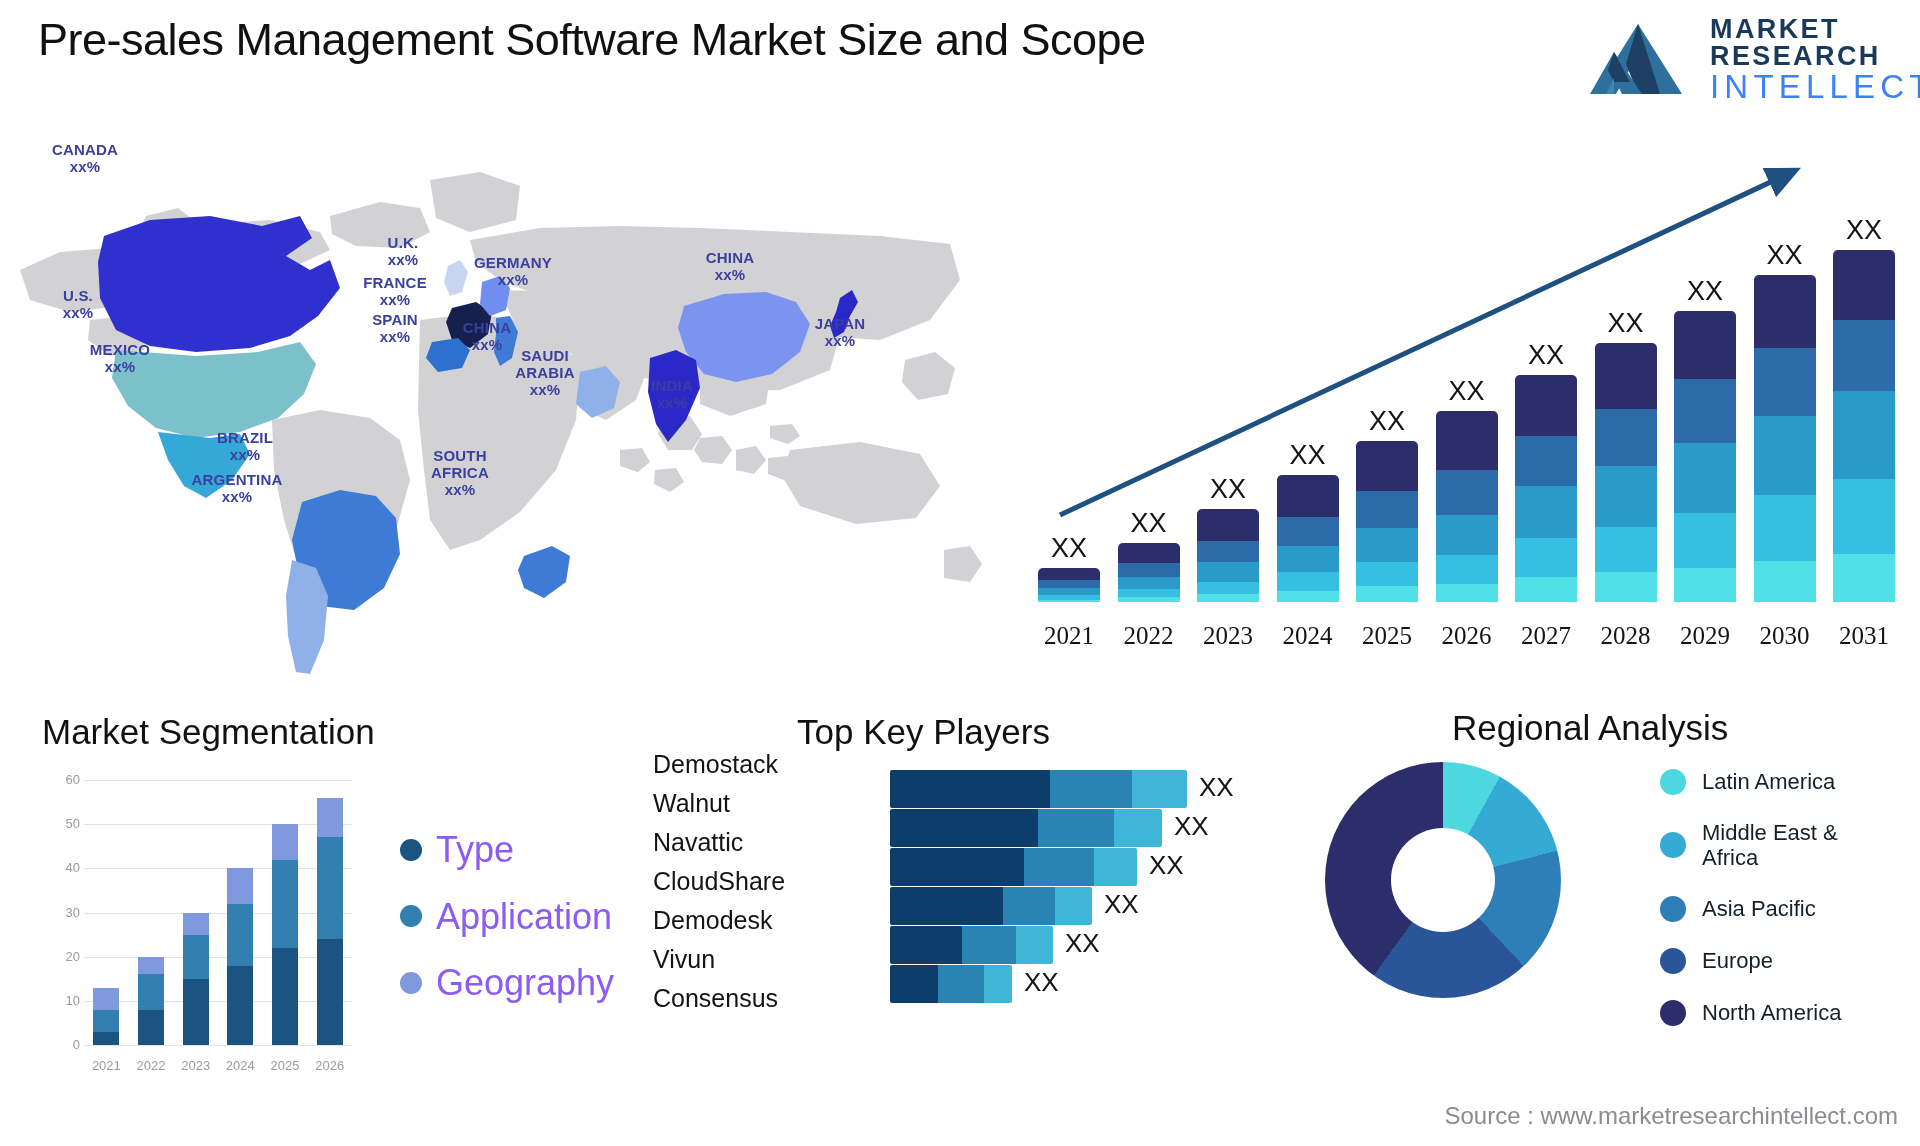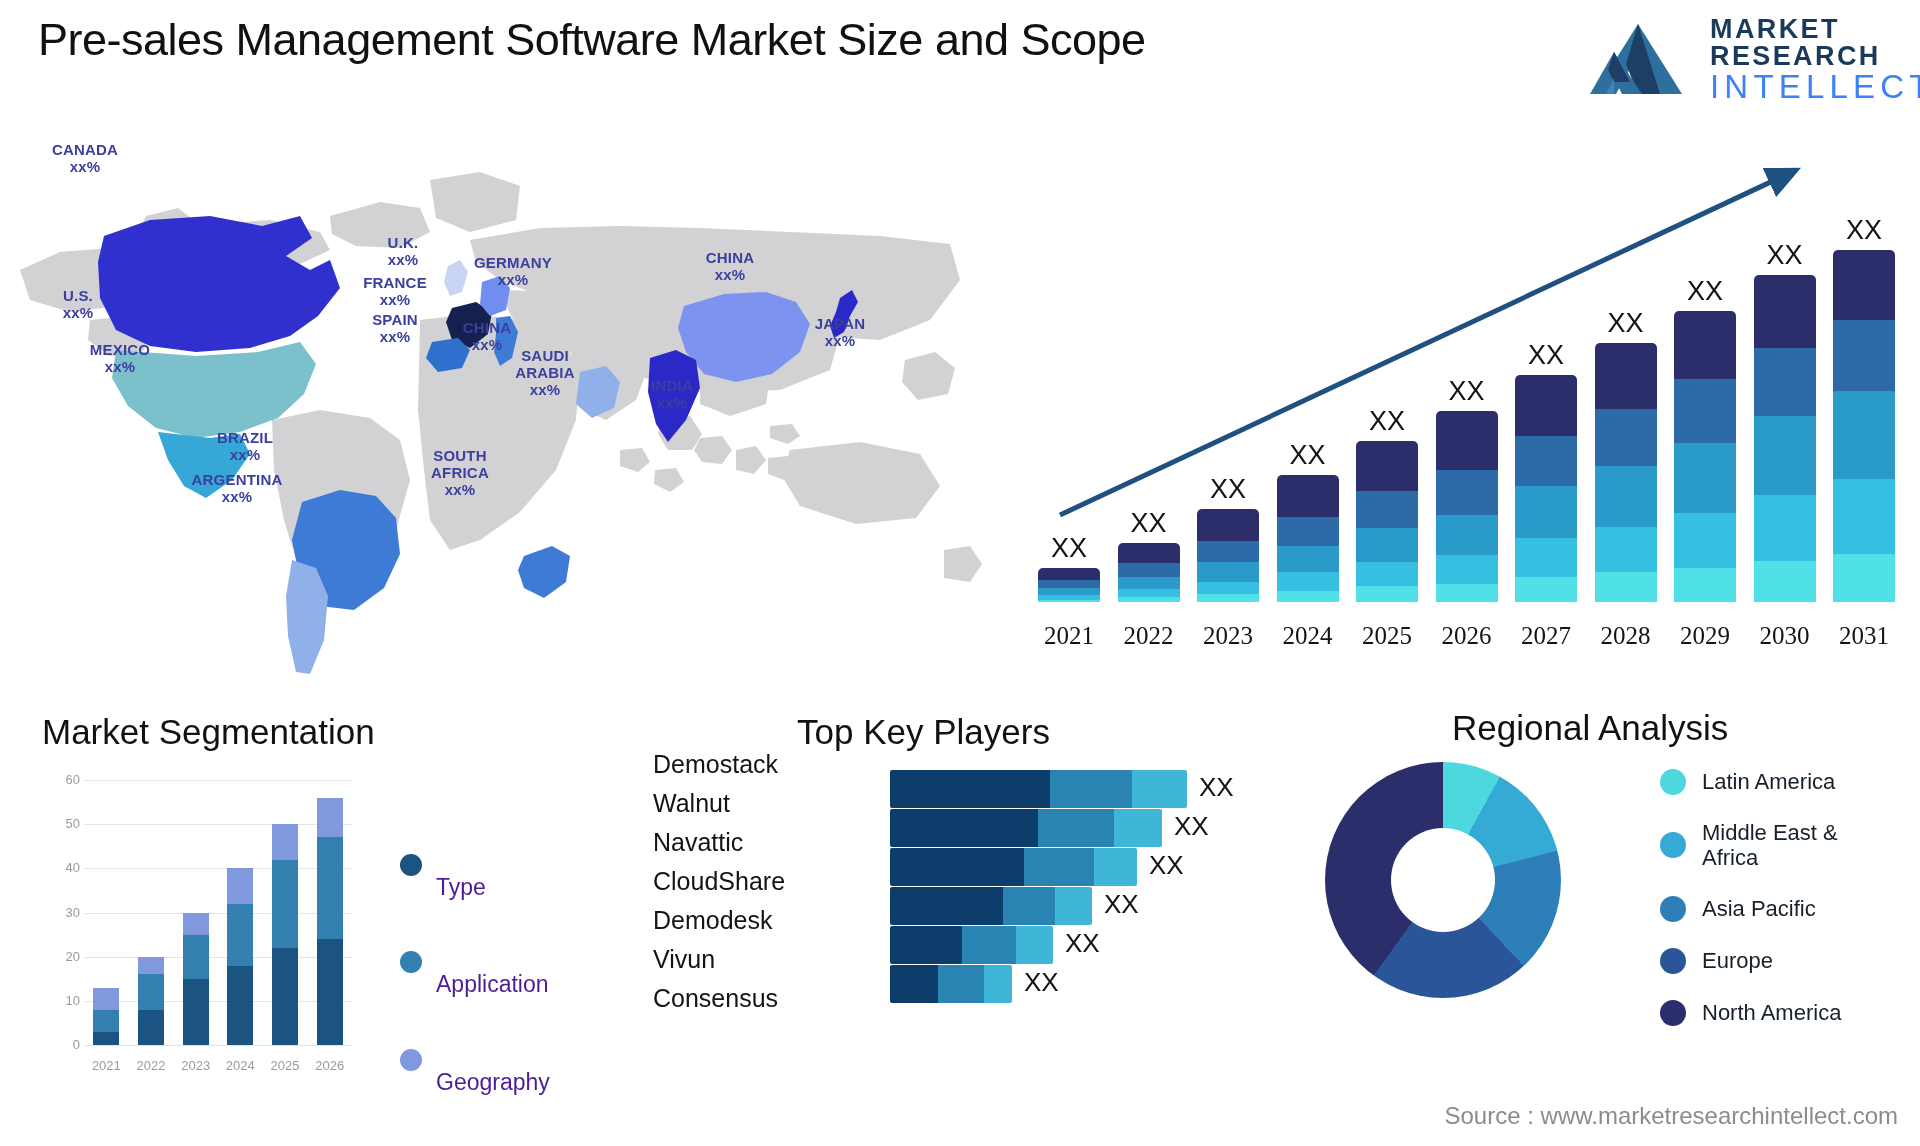--- a/index.html
+++ b/index.html
@@ -175,25 +175,24 @@
     align-items: center;
     margin-bottom: 27px;
   }
   .legend-dot {
     width: 22px; height: 22px;
     border-radius: 50%;
     flex: 0 0 auto;
   }
   .legend-text {
     margin-left: 14px;
-    font-size: 23px;
-    color: #4c1d95;
+    font-size: 36px;
+    color: #8b5cf6;
     white-space: nowrap;
     line-height: 1.1;
-    margin-top: 45px;
   }
 
   
   #players-block {
     position: absolute;
     left: 645px;
     top: 750px;
     width: 620px;
     height: 360px;
   }

